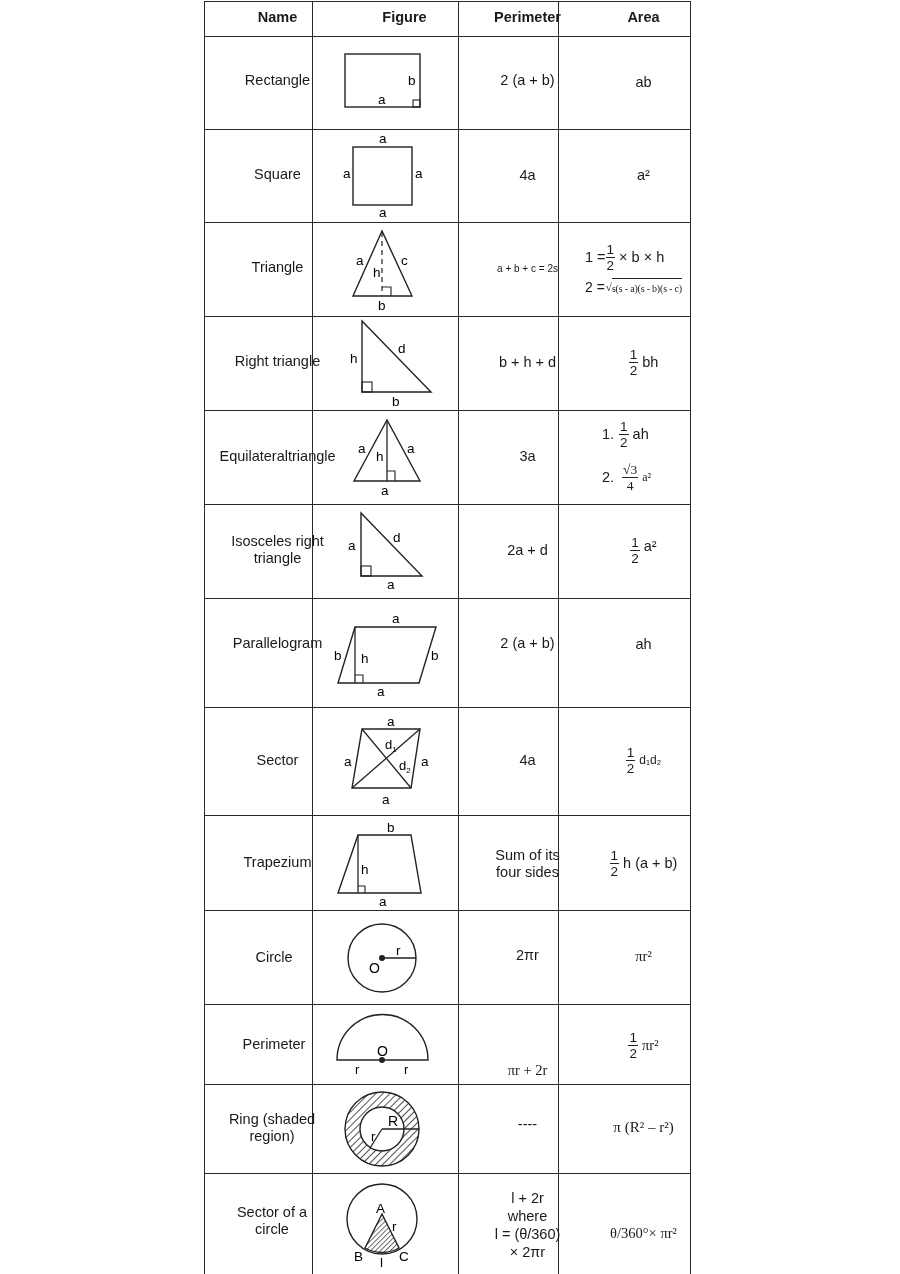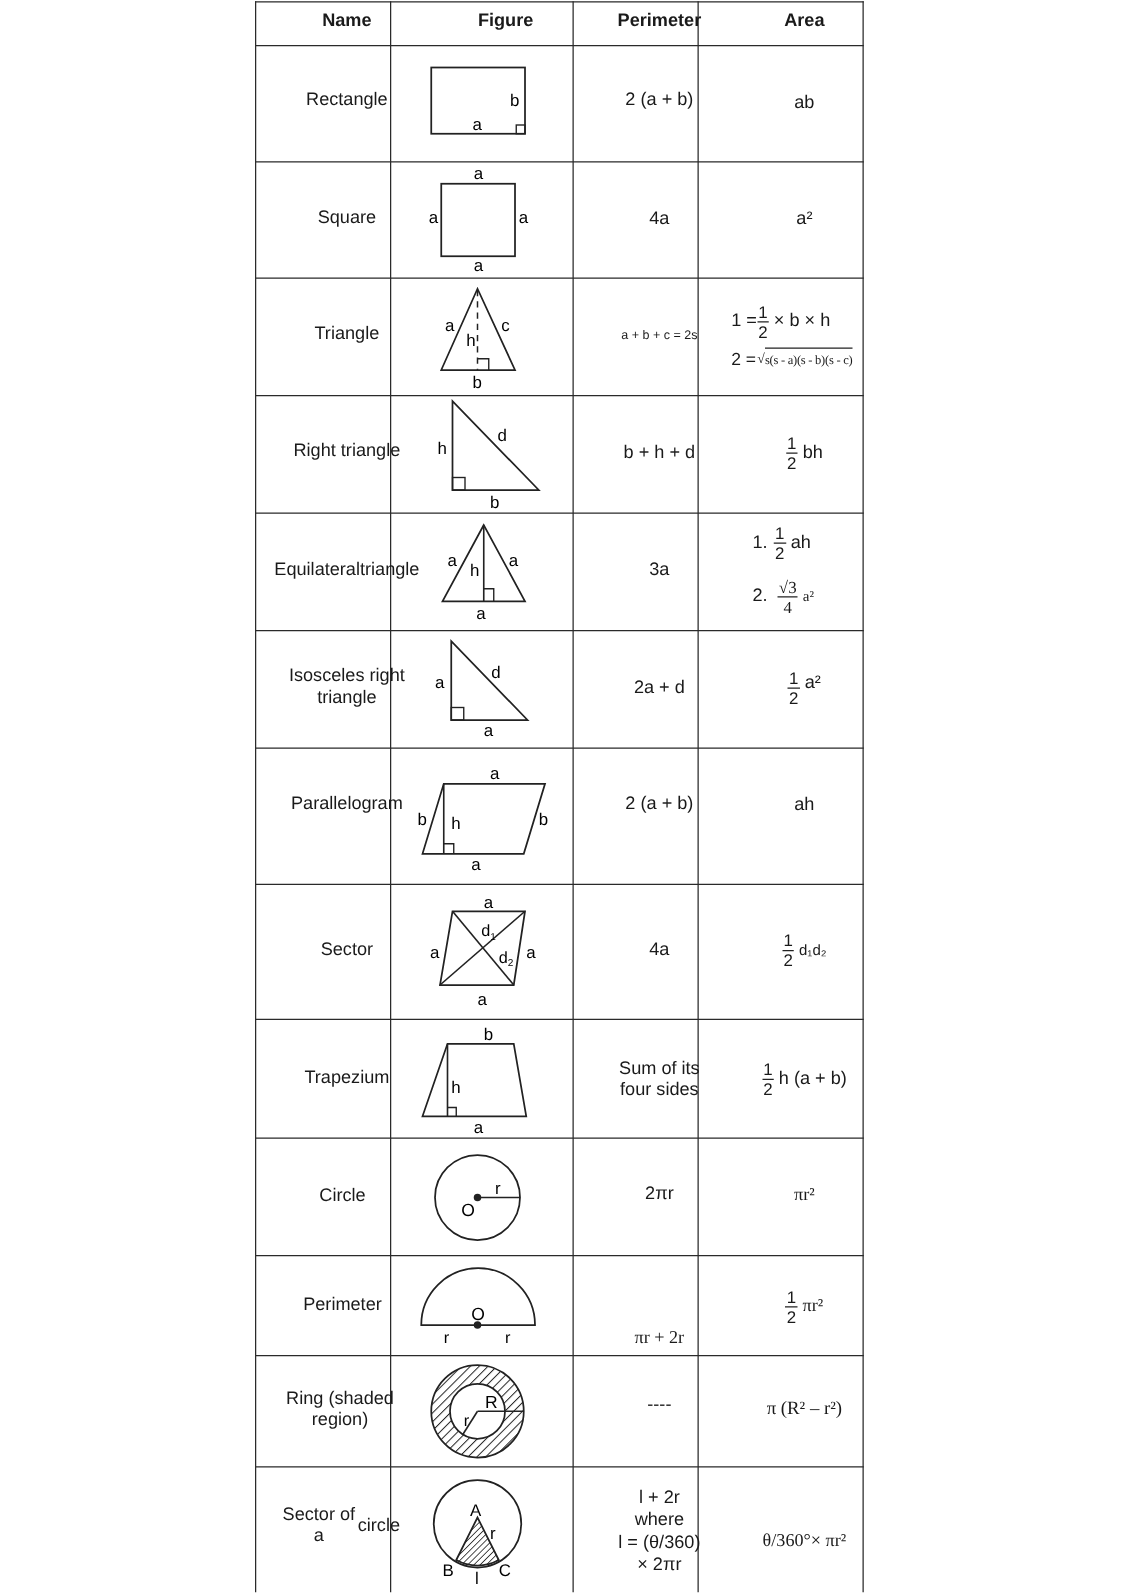--- a/index.html
+++ b/index.html
@@ -315,21 +315,21 @@
       <line x1="69" y1="44" x2="57" y2="63" stroke="#222" stroke-width="1.3"></line>
       <text x="75" y="41" font-size="14" font-family="Liberation Sans, sans-serif">R</text>
       <text x="58" y="56" font-size="13" font-family="Liberation Sans, sans-serif">r</text>
     </svg>
   </div>
   <div class="cell" style="left:459px;top:1085px;width:99px;height:78px">----</div>
   <div class="cell serif" style="left:559px;top:1085px;width:131px;height:84px;font-size:15px">π (R² – r²)</div>
 </div>
 
 <div>
-  <div class="cell" style="left:205px;top:1174px;width:96px;height:94px;flex-direction:row">
+  <div class="cell" style="left:205px;top:1174px;width:96px;height:94px;flex-direction:column">
     <span>Sector of a</span>
     <span>circle</span>
   </div>
   <div class="fig" style="left:313px;top:1174px">
     <svg width="145" height="100" viewBox="0 0 145 100">
       <circle cx="69" cy="45" r="35" fill="none" stroke="#222" stroke-width="1.4"></circle>
       <path d="M69,40 L52,74 A35,35 0 0 0 86,74 Z" fill="url(#hatch2)" stroke="#222" stroke-width="1.4"></path>
       <text x="63" y="39" font-size="13.5" font-family="Liberation Sans, sans-serif">A</text>
       <text x="79" y="57" font-size="13.5" font-family="Liberation Sans, sans-serif">r</text>
       <text x="41" y="87" font-size="13.5" font-family="Liberation Sans, sans-serif">B</text>

